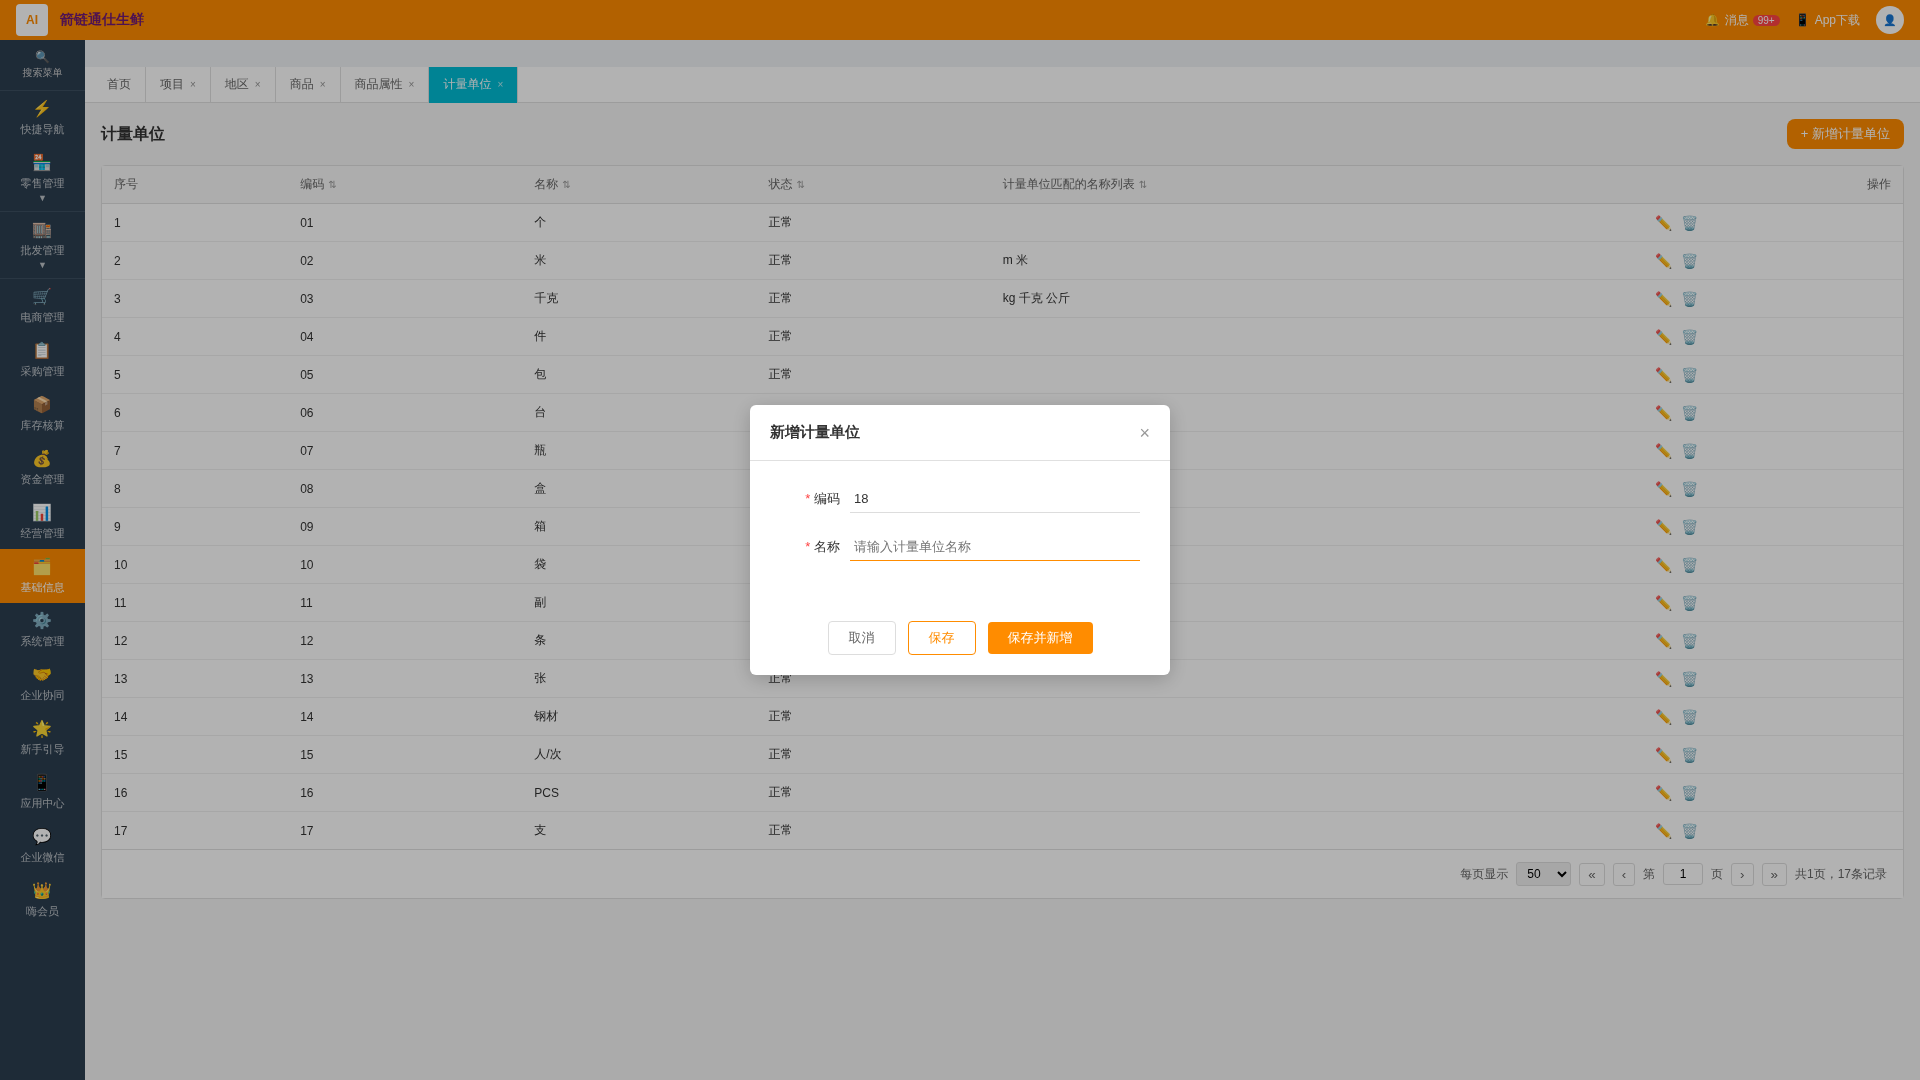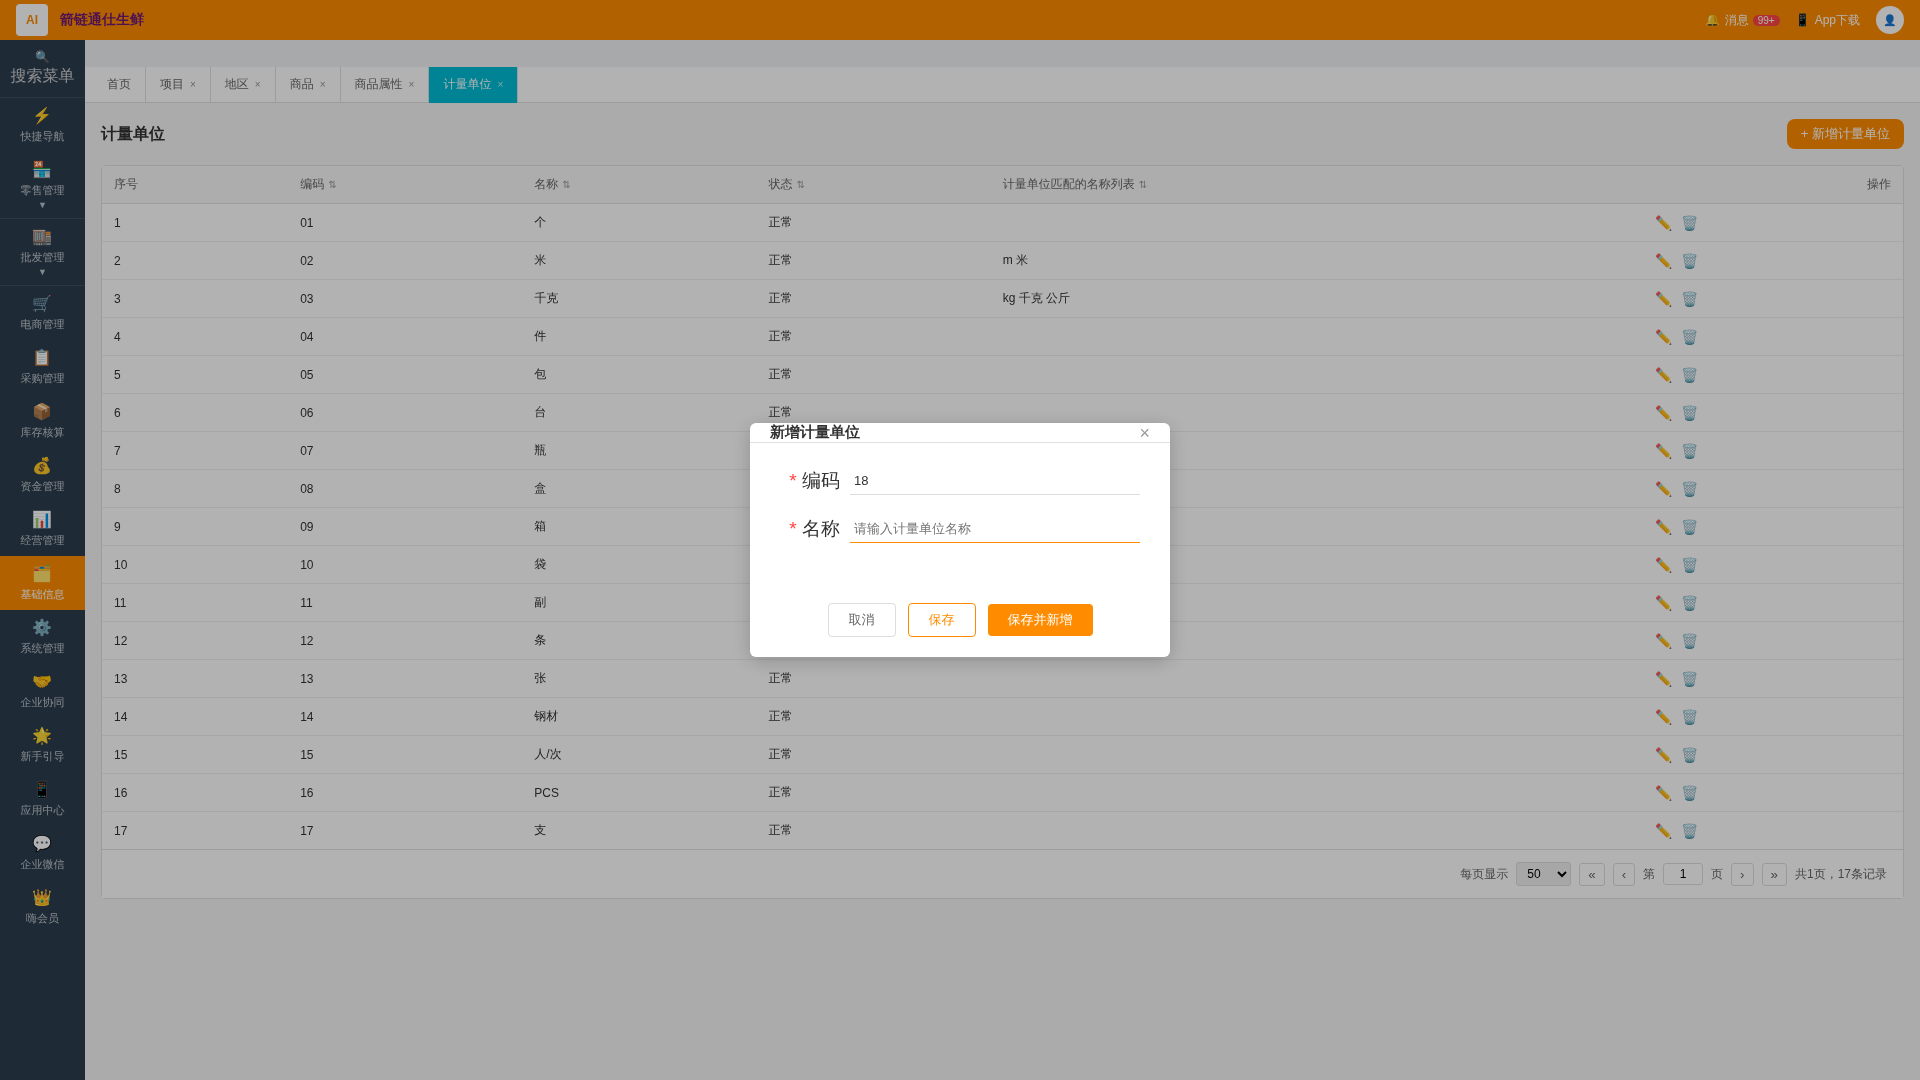--- a/index.html
+++ b/index.html
@@ -60,26 +60,26 @@
     .pagination { display: flex; align-items: center; justify-content: flex-end; padding: 12px 16px; gap: 8px; font-size: 12px; color: #666; border-top: 1px solid #e0e0e0; background: #fff; }
     .page-size-select { border: 1px solid #ddd; padding: 3px 6px; border-radius: 3px; font-size: 12px; }
     .page-btn { border: 1px solid #ddd; background: #fff; padding: 3px 8px; border-radius: 3px; cursor: pointer; color: #666; }
     .page-input { border: 1px solid #ddd; padding: 3px 6px; border-radius: 3px; width: 40px; text-align: center; font-size: 12px; }
 
     
     .overlay { position: fixed; top: 0; left: 0; width: 100%; height: 100%; background: rgba(0,0,0,0.3); z-index: 100; display: flex; align-items: center; justify-content: center; }
 
     
     .modal { background: #fff; border-radius: 6px; width: 420px; box-shadow: 0 4px 20px rgba(0,0,0,0.2); }
-    .modal-header { display: flex; align-items: center; justify-content: space-between; padding: 0 20px; border-bottom: 1px solid #e0e0e0; }
+    .modal-header { display: flex; align-items: center; justify-content: space-between; padding: 18px 20px; border-bottom: 1px solid #e0e0e0; }
     .modal-title { font-size: 15px; font-weight: bold; color: #333; }
     .modal-close { cursor: pointer; color: #999; font-size: 18px; line-height: 1; }
     .modal-body { padding: 24px 30px; }
     .form-row { display: flex; align-items: center; margin-bottom: 20px; }
-    .form-label { width: 60px; text-align: right; font-size: 19px; color: #333; flex-shrink: 0; margin-right: 10px; }
+    .form-label { width: 60px; text-align: right; font-size: 13px; color: #333; flex-shrink: 0; margin-right: 10px; }
     .form-input { flex: 1; border: none; border-bottom: 1px solid #ddd; padding: 6px 4px; font-size: 13px; outline: none; color: #333; }
     .form-input.active-input { border-bottom-color: #ff8c00; }
     .modal-footer { display: flex; align-items: center; justify-content: center; padding: 16px 20px 20px; gap: 12px; }
     .btn-cancel { border: 1px solid #ddd; background: #fff; padding: 7px 20px; border-radius: 4px; cursor: pointer; color: #666; font-size: 13px; }
     .btn-save { border: 1px solid #ff8c00; background: #fff; padding: 7px 20px; border-radius: 4px; cursor: pointer; color: #ff8c00; font-size: 13px; }
     .btn-save-new { border: none; background: #ff8c00; padding: 7px 20px; border-radius: 4px; cursor: pointer; color: #fff; font-size: 13px; }
   </style>
 </head>
 <body>
 
@@ -108,21 +108,21 @@
         <span>👤</span>
       </div>
     </div>
   </div>
 
   <div class="main-layout">
 
     <div class="sidebar">
       <div class="sidebar-search">
         <span>🔍</span>
-        <div style="font-size:16px;margin-top:2px;">搜索菜单</div>
+        <div style="font-size:10px;margin-top:2px;">搜索菜单</div>
       </div>
       <div class="sidebar-item">
         <span class="sidebar-item-icon">⚡</span>
         <span>快捷导航</span>
       </div>
       <div class="sidebar-section">
         <div class="sidebar-item">
           <span class="sidebar-item-icon">🏪</span>
           <span>零售管理</span>
           <span style="font-size:9px;">▼</span>

